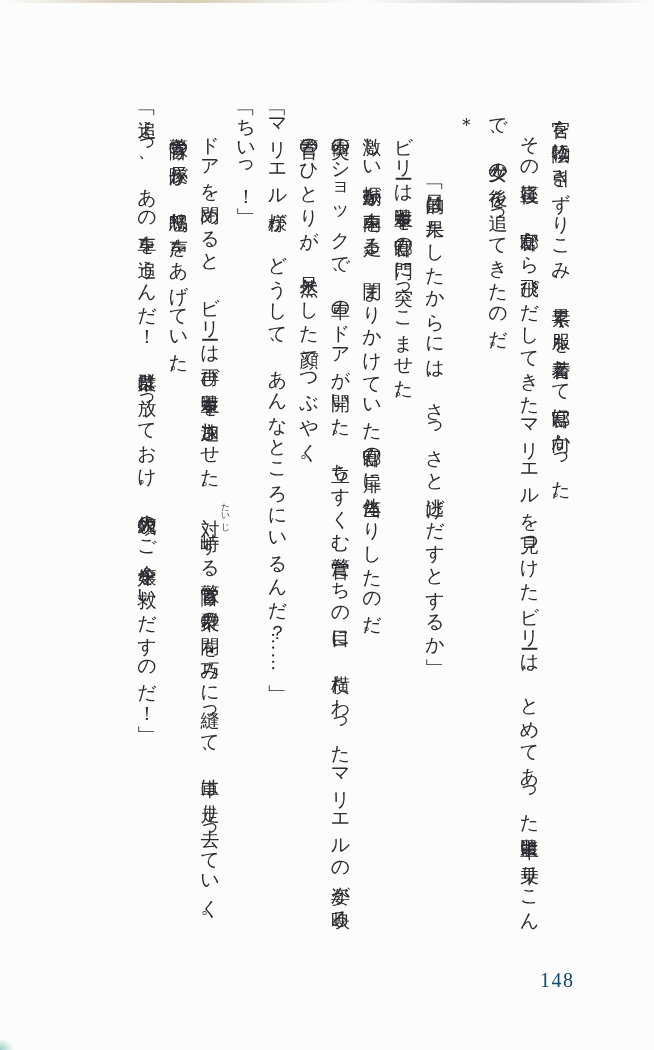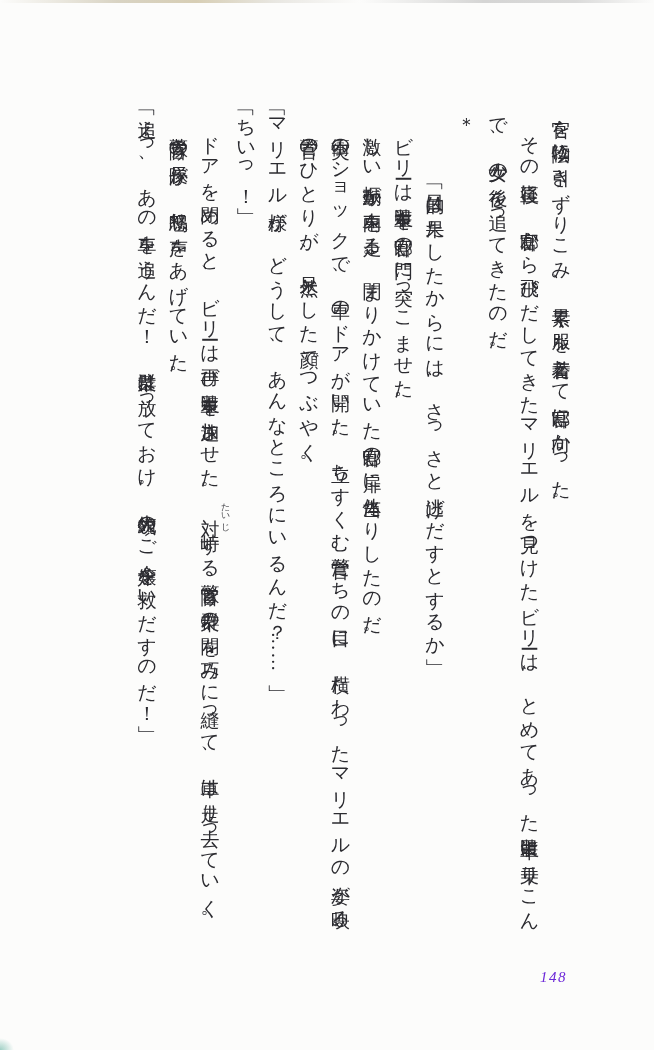--- a/index.html
+++ b/index.html
@@ -58,24 +58,23 @@
   ruby rt{
     font-size:9px;
     letter-spacing:0;
     color:#3a3a40;
   }
   .page-number{
     position:absolute;
     left:540px;
     top:969px;
     font-family:"Liberation Serif","DejaVu Serif",serif;
-    font-style:italic;
-    font-size:15px;
+    font-size:20px;
     letter-spacing:1.5px;
-    color:#6d28d9;
+    color:#0c4a6e;
   }
 </style>
 </head>
 <body>
 
 <div class="page">
   <div class="scan-edge"></div>
   <div class="text-block" id="text-block">
       <p class="para-plain">官を物陰に引きずりこみ、素早く服を着替えて官邸に向かった。</p>
       <p class="para-indent">その直後に、官邸から飛びだしてきたマリエルを見つけたビリーは、とめてあった装甲車に乗りこんで、少女の後を追ってきたのだ。</p>

